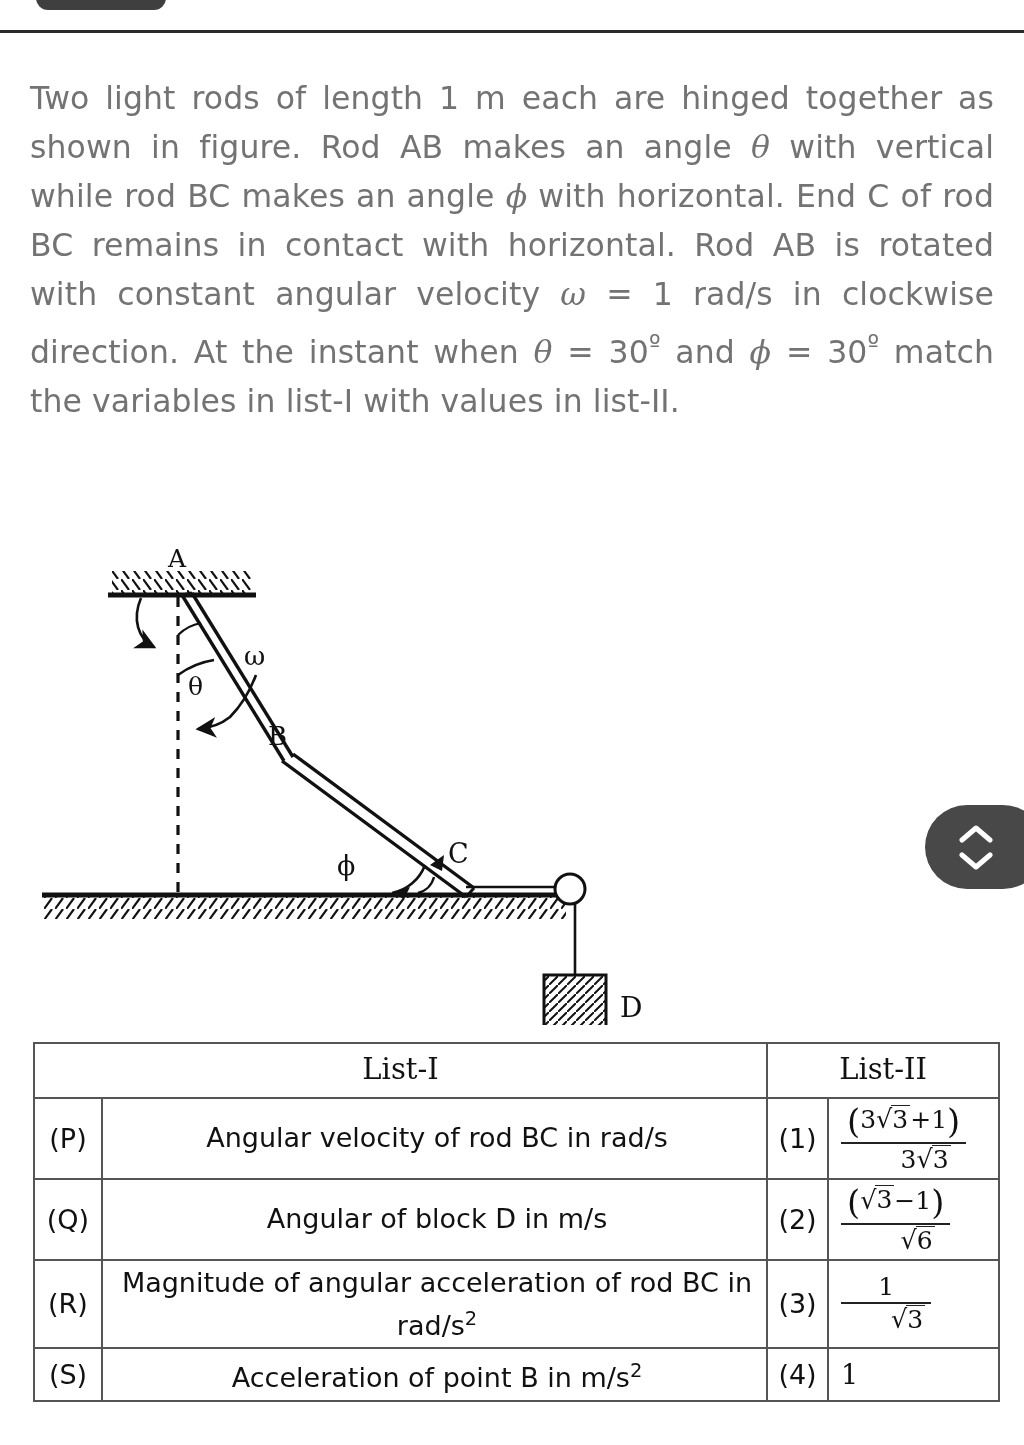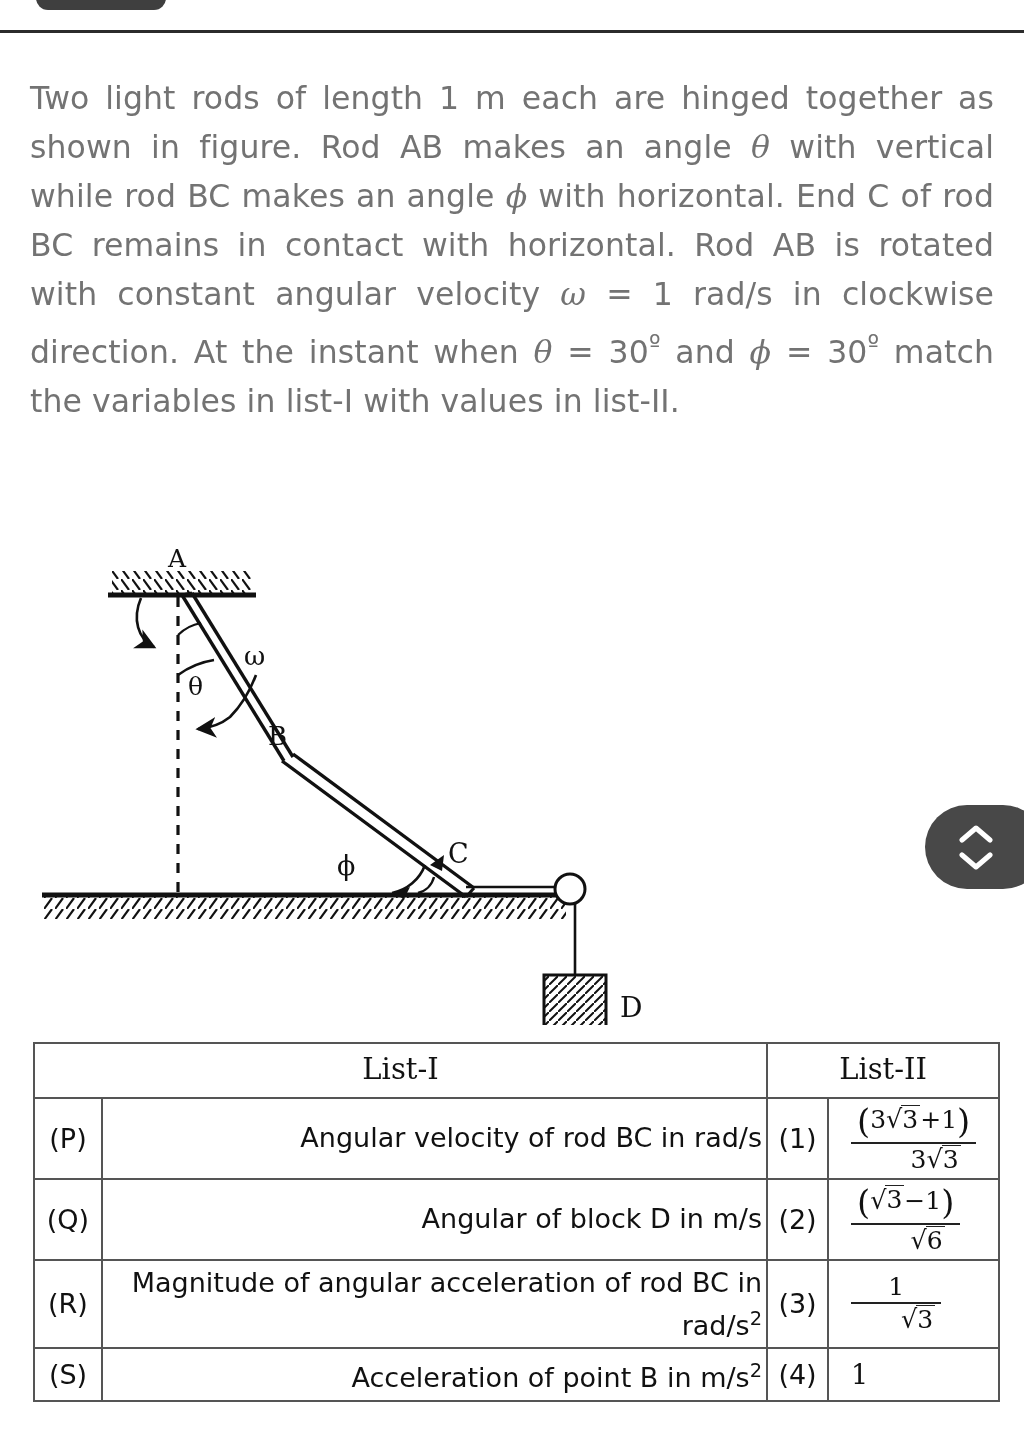--- a/index.html
+++ b/index.html
@@ -107,27 +107,27 @@
     height: 44px;
     padding: 3px 0 6px 0;
   }
   #match-table .tag {
     text-align: center;
     padding: 2px 2px;
     font-size: 27px;
     white-space: nowrap;
   }
   #match-table .desc {
-    text-align: right;
+    text-align: center;
     padding: 4px 4px 4px 9px;
     line-height: 36px;
   }
   #match-table .val {
     text-align: left;
-    padding: 4px 0 4px 22px;
+    padding: 4px 0 4px 12px;
     font-family: "DejaVu Serif", "Liberation Serif", serif;
   }
   .c-p { width: 68px; }
   .c-desc { width: 665px; }
   .c-n { width: 61px; }
   .c-val { width: 171px; }
 
   .sup { font-size: 0.72em; vertical-align: 0.5em; }
 
   

